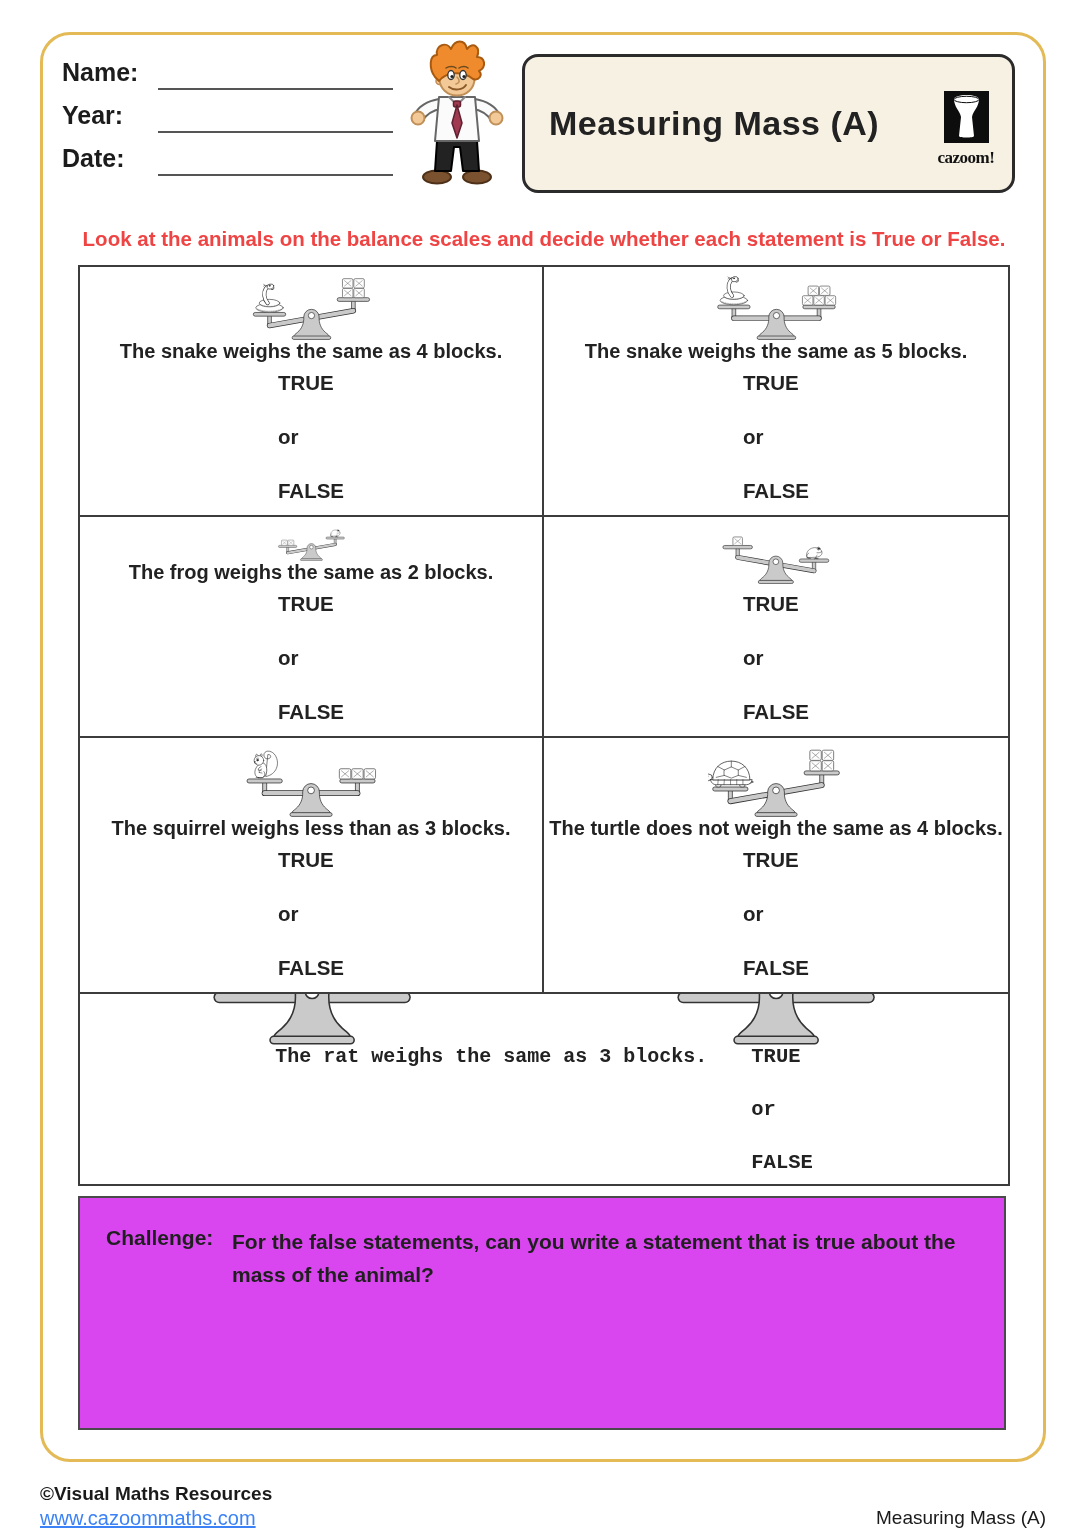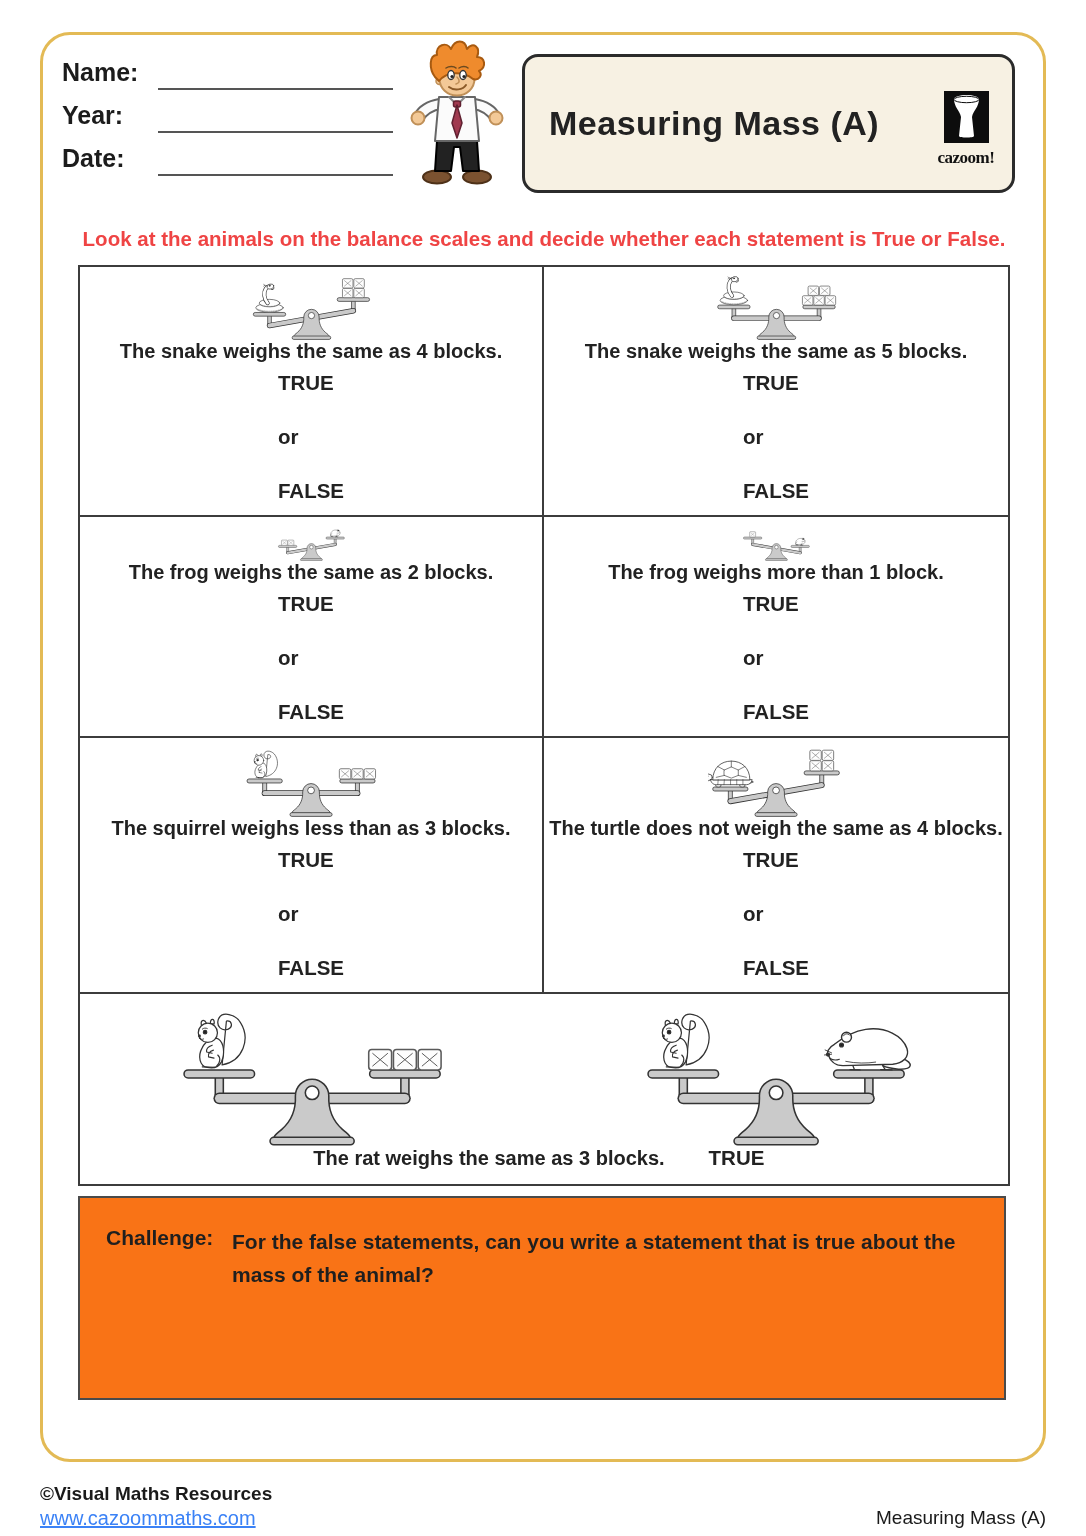--- a/index.html
+++ b/index.html
@@ -16,37 +16,37 @@
   .titlebox h1{font-size:34px;font-weight:bold;margin:0 0 0 24px;color:#222;letter-spacing:0.5px;}
   .logo{position:absolute;right:13px;top:34px;width:66px;text-align:center;margin-left:16px;}
   .logo-text{font-family:"Liberation Serif", serif;font-weight:bold;font-size:17px;color:#111;margin-top:1px;letter-spacing:-0.5px;}
   
   .instruction{position:absolute;left:70px;top:227px;width:948px;text-align:center;
                font-size:20.5px;font-weight:bold;color:#ef4444;}
   
   .grid{position:absolute;left:78px;top:265px;width:928px;border:2px solid #3c3c3c;
         display:grid;grid-template-columns:1fr 1fr;grid-template-rows:250px 221px 256px 190px;}
   .cell{border-right:2px solid #3c3c3c;border-bottom:2px solid #3c3c3c;
-        display:flex;flex-direction:column;align-items:center;padding-top:6px;box-sizing:border-box;overflow:hidden;}
+        display:flex;flex-direction:column;align-items:center;padding-top:6px;box-sizing:border-box;overflow:hidden;justify-content:flex-end;}
   .cell:nth-child(2n){border-right:none;}
   .cell.wide{grid-column:1 / span 2;border-right:none;border-bottom:none;}
   .spacer{flex:1;}
   .scale-svg{display:block;}
   .cell.r1 .scale-svg{height:186px;}
   .cell.r2 .scale-svg{height:158px;}
   .cell.r3 .scale-svg{height:192px;}
   .cell.wide .scale-svg{height:146px;}
   .scales-row{display:flex;justify-content:space-around;width:100%;}
   .statement{font-size:20px;font-weight:bold;color:#222;text-align:center;}
   .options{display:flex;gap:30px;font-size:20.5px;font-weight:bold;color:#222;
            margin-top:8px;margin-bottom:12px;flex-direction:column;}
-  .inline-line{display:flex;gap:44px;align-items:baseline;margin-bottom:3px;}
+  .inline-line{display:flex;gap:44px;align-items:baseline;margin-bottom:10px;font-family:Liberation Mono, monospace;}
   .inline-line .options{margin:0;}
   
-  .challenge{position:absolute;left:78px;top:1196px;width:928px;height:204px;background:#f97316;
+  .challenge{position:absolute;left:78px;top:1196px;width:928px;height:234px;background:#d946ef;
              border:2px solid #4a4a4a;box-sizing:border-box;display:flex;padding:28px 0 0 26px;}
   .challenge-label{font-size:21px;font-weight:bold;width:126px;flex:none;}
   .challenge-text{font-size:21px;font-weight:bold;width:752px;line-height:1.55;}
   
   .footer-copy{position:absolute;left:40px;top:1483px;font-size:19px;color:#1a1a1a;font-weight:bold;}
   .footer-link{position:absolute;left:40px;top:1507px;font-size:20px;color:#3b82f6;text-decoration:underline;}
   .footer-doc{position:absolute;right:40px;top:1507px;font-size:19px;color:#1a1a1a;}
   .char-svg{position:absolute;left:405px;top:36px;}
 </style>
 </head>
@@ -257,21 +257,20 @@
             <path d="M 10,48 C 4,34 14,16 34,12 C 50,9 66,16 68,28 C 70,38 62,46 48,48 L 20,50 Z"></path>
             <path d="M 17,33 C 9,37 7,45 13,50 C 16,52 20,52 22,50" fill="none"></path>
             <path d="M 10,51 L 24,53" fill="none"></path>
             <circle cx="55" cy="15" r="5.5"></circle>
             <circle cx="55.5" cy="15" r="3" fill="#222"></circle>
             <path d="M 67,27 C 62,31 55,32 49,31" fill="none"></path>
             <path d="M 49,40 C 47,45 45,49 44,52 M 38,53 L 54,53 M 44,52 L 40,55 M 44,52 L 48,55 M 44,52 L 52,54" fill="none" stroke-width="1.6"></path>
           </g>
         </svg>
         <div class="spacer"></div>
-        <div class="statement">The frog weighs more than 1 block.</div>
         <div class="options">
           <span>TRUE</span>
           <span>or</span>
           <span>FALSE</span>
         </div>
       </div>
       <div class="cell r3">
         <svg class="scale-svg" viewBox="0 -26 440 236">
           <rect x="63.5" y="95" width="13" height="40" rx="5" fill="#cacaca" stroke="#333333" stroke-width="2.5"></rect>
           <rect x="363.5" y="95" width="13" height="40" rx="5" fill="#cacaca" stroke="#333333" stroke-width="2.5"></rect>

